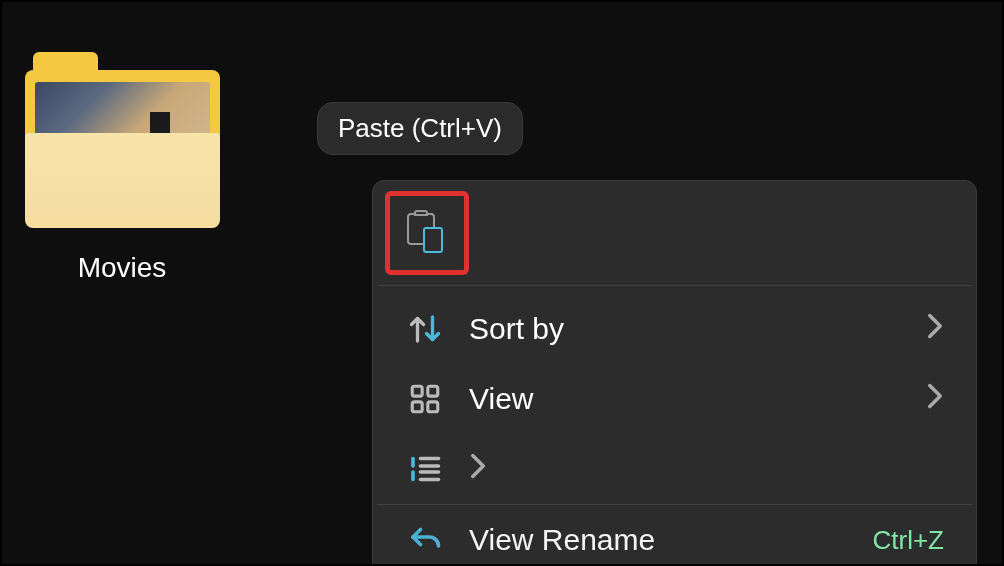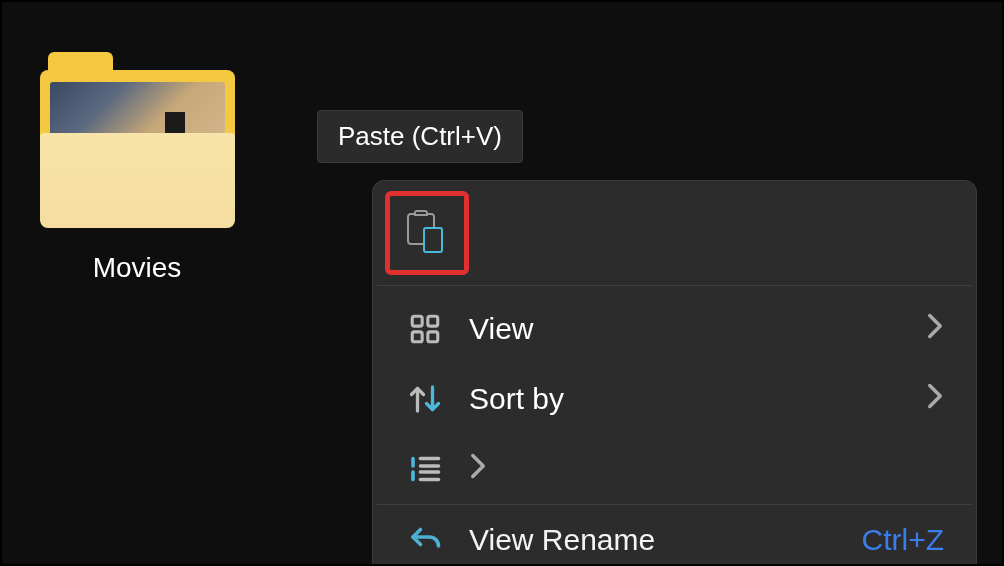--- a/index.html
+++ b/index.html
@@ -11,21 +11,21 @@
       width: 1004px;
       height: 566px;
       background: #0e0e0e;
       font-family: 'Segoe UI', Tahoma, sans-serif;
       position: relative;
       overflow: hidden;
       border: 2px solid #000;
     }
     .folder-container {
       position: absolute;
-      left: 35px;
+      left: 20px;
       top: 50px;
       width: 200px;
       text-align: center;
     }
     .folder-icon {
       width: 195px;
       height: 180px;
       margin: 0 auto;
       position: relative;
     }
@@ -81,25 +81,24 @@
       color: #ffffff;
       font-weight: 400;
     }
     .tooltip {
       position: absolute;
       left: 315px;
       top: 100px;
       background: #2b2b2b;
       color: #ffffff;
       padding: 10px 20px;
-      border-radius: 4px;
+      border-radius: 16px;
       font-size: 26px;
       font-weight: 400;
       border: 1px solid #3a3a3a;
-      margin-top: 8px;
     }
     .context-menu {
       position: absolute;
       left: 370px;
       top: 178px;
       width: 605px;
       background: #2c2c2c;
       border-radius: 12px;
       border: 1px solid #3a3a3a;
       overflow: hidden;
@@ -181,22 +180,22 @@
     .menu-item-label {
       font-size: 30px;
       color: #ffffff;
       flex: 1;
     }
     .chevron {
       color: #999;
       font-size: 28px;
     }
     .menu-item-shortcut {
-      font-size: 30px;
-      color: #3b82f6;
+      font-size: 26px;
+      color: #86efac;
       margin-left: 24px;
     }
     .partial-item {
       padding-top: 16px;
       opacity: 0.95;
     }
   </style>
 </head>
 <body>
 
@@ -222,45 +221,45 @@
         <div class="clipboard-tab"></div>
         <div class="clipboard-front"></div>
       </div>
     </div>
   </div>
   <div class="menu-divider"></div>
   <div class="menu-items">
 
     <div class="menu-item">
       <div class="menu-item-icon">
+        <svg width="36" height="36" viewBox="0 0 24 24" fill="none" stroke-width="2.2" stroke-linecap="round" stroke-linejoin="round">
+          <path d="M7 20 L7 5" stroke="#bbb"></path>
+          <path d="M3 9 L7 5 L11 9" stroke="#bbb"></path>
+          <path d="M17 4 L17 19" stroke="#4db8dd"></path>
+          <path d="M13 15 L17 19 L21 15" stroke="#4db8dd"></path>
+        </svg>
+      </div>
+      <span class="menu-item-label">Sort by</span>
+      <span class="chevron">
+        <svg width="18" height="28" viewBox="0 0 10 16" fill="none" stroke="#aaa" stroke-width="2" stroke-linecap="round" stroke-linejoin="round">
+          <path d="M2 2 L8 8 L2 14"></path>
+        </svg>
+      </span>
+    </div>
+
+    <div class="menu-item">
+      <div class="menu-item-icon">
         <svg width="34" height="34" viewBox="0 0 24 24" fill="none" stroke="#bbb" stroke-width="2.2">
           <rect x="3" y="3" width="7" height="7" rx="1.5"></rect>
           <rect x="14" y="3" width="7" height="7" rx="1.5"></rect>
           <rect x="3" y="14" width="7" height="7" rx="1.5"></rect>
           <rect x="14" y="14" width="7" height="7" rx="1.5"></rect>
         </svg>
       </div>
       <span class="menu-item-label">View</span>
-      <span class="chevron">
-        <svg width="18" height="28" viewBox="0 0 10 16" fill="none" stroke="#aaa" stroke-width="2" stroke-linecap="round" stroke-linejoin="round">
-          <path d="M2 2 L8 8 L2 14"></path>
-        </svg>
-      </span>
-    </div>
-
-    <div class="menu-item">
-      <div class="menu-item-icon">
-        <svg width="36" height="36" viewBox="0 0 24 24" fill="none" stroke-width="2.2" stroke-linecap="round" stroke-linejoin="round">
-          <path d="M7 20 L7 5" stroke="#bbb"></path>
-          <path d="M3 9 L7 5 L11 9" stroke="#bbb"></path>
-          <path d="M17 4 L17 19" stroke="#4db8dd"></path>
-          <path d="M13 15 L17 19 L21 15" stroke="#4db8dd"></path>
-        </svg>
-      </div>
-      <span class="menu-item-label">Sort by</span>
       <span class="chevron">
         <svg width="18" height="28" viewBox="0 0 10 16" fill="none" stroke="#aaa" stroke-width="2" stroke-linecap="round" stroke-linejoin="round">
           <path d="M2 2 L8 8 L2 14"></path>
         </svg>
       </span>
     </div>
 
     <div class="menu-item">
       <div class="menu-item-icon">
         <svg width="36" height="36" viewBox="0 0 24 24" fill="none" stroke-width="2.4" stroke-linecap="round">

